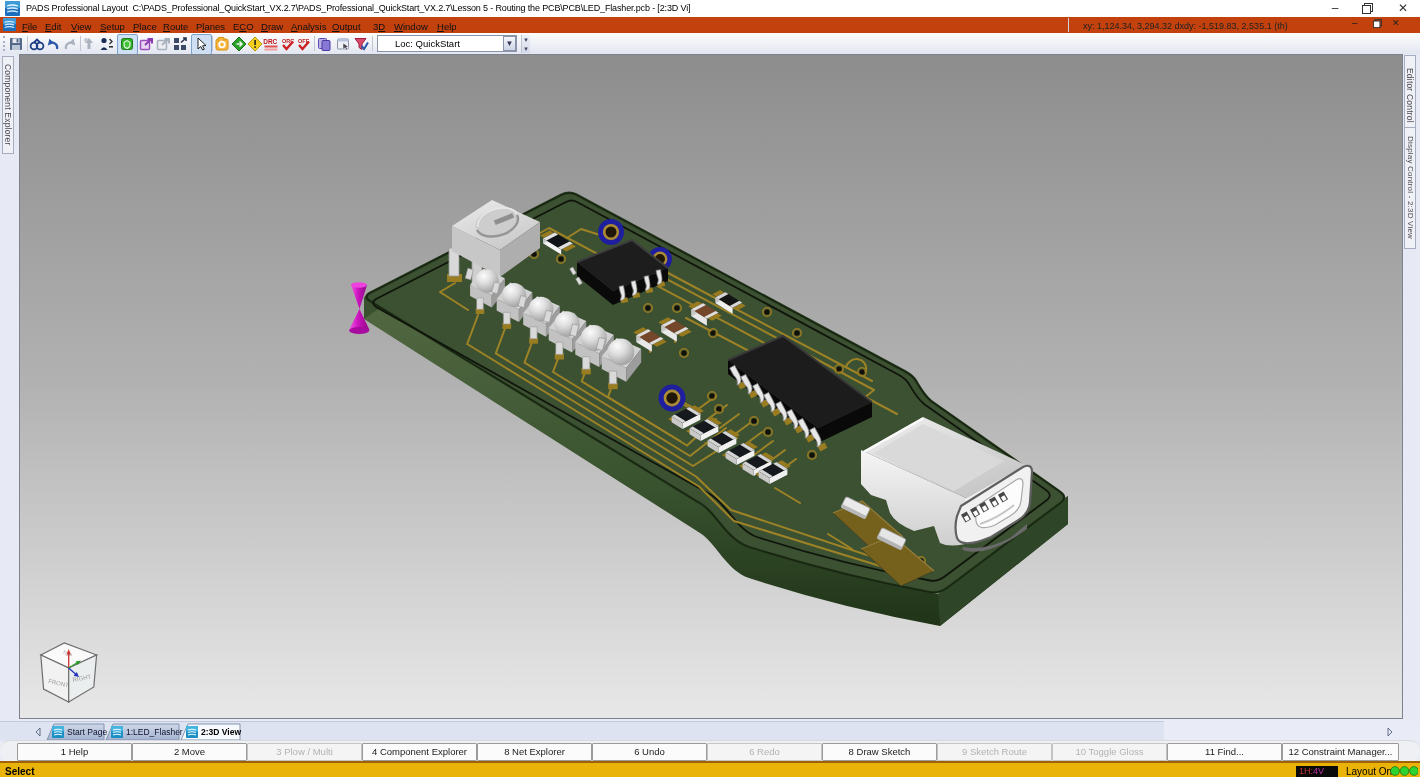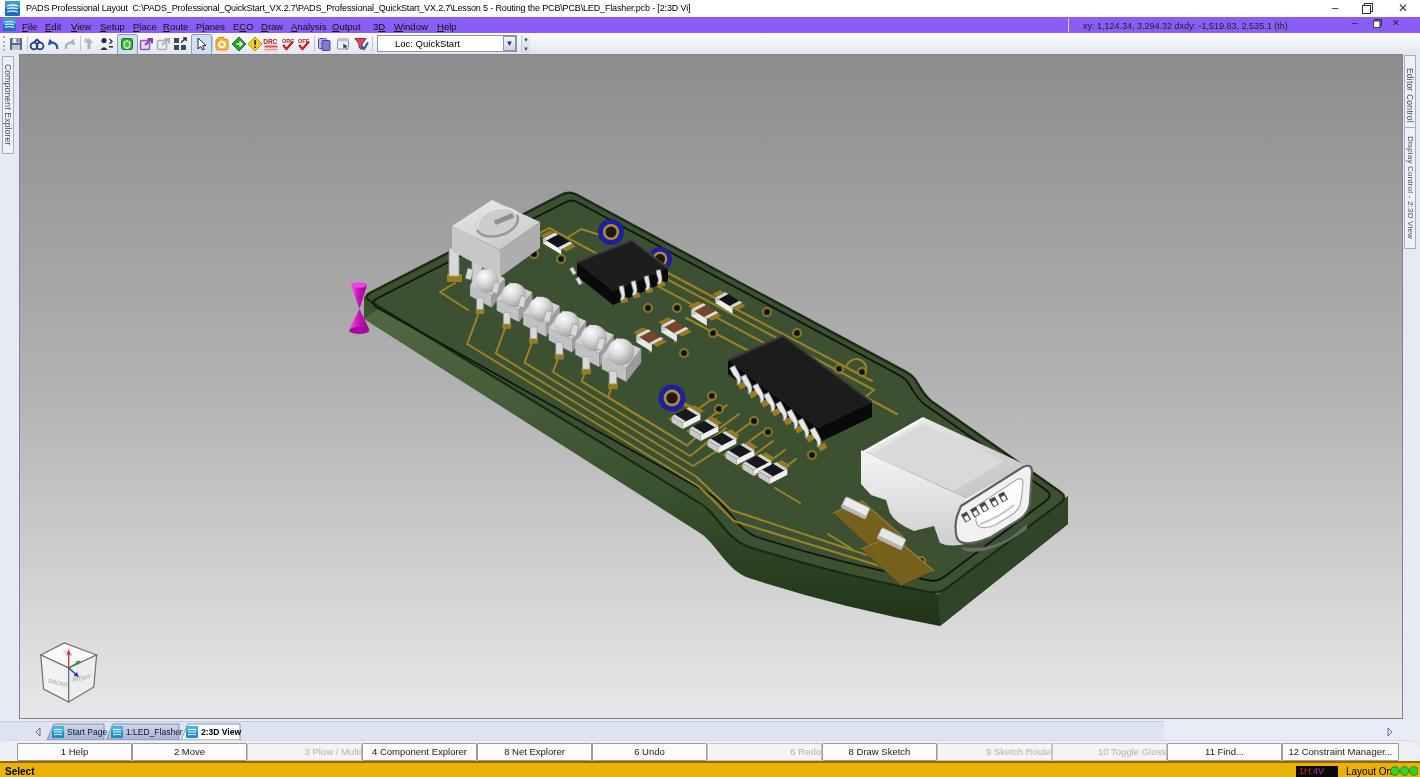--- a/index.html
+++ b/index.html
@@ -3,37 +3,37 @@
 <meta charset="utf-8">
 <style>
   html,body{margin:0;padding:0;width:1420px;height:777px;overflow:hidden;}
   body{font-family:"Liberation Sans", sans-serif;position:relative;background:#e9ecf6;}
   .abs{position:absolute;}
   
   #titlebar{left:0;top:0;width:1420px;height:17px;background:#ffffff;}
   #titletext{left:26px;top:3px;font-size:9px;letter-spacing:-0.15px;color:#000;white-space:nowrap;}
   .winbtn{top:1px;width:14px;height:14px;color:#333;font-size:12px;text-align:center;line-height:14px;}
   
-  #menubar{left:0;top:17px;width:1420px;height:16px;background:#8b5cf6;border-bottom:1px solid #eceef4;}
+  #menubar{left:0;top:17px;width:1420px;height:16px;background:#c2410c;border-bottom:1px solid #eceef4;}
   .menuitem{position:absolute;top:4px;font-size:9.5px;color:#111;}
   #coords{position:absolute;top:4px;left:1083px;font-size:9px;color:#222;}
   
   #toolbar{left:0;top:33px;width:1420px;height:21px;background:linear-gradient(#fdfdfe,#e2e6f0);border-bottom:1px solid #c9cdd9;}
   
   #lstrip{left:0;top:54px;width:19px;height:667px;background:#e7eaf4;}
   #rstrip{left:1403px;top:54px;width:17px;height:667px;background:#e7eaf4;}
   .vtab{position:absolute;background:#f0f1f6;border:1px solid #a7adc0;color:#4a4a55;font-size:8.5px;letter-spacing:0.2px;writing-mode:vertical-rl;text-align:center;padding:4px 0;}
   
   #vpwrap{left:19px;top:54px;width:1384px;height:665px;border:1px solid #7e828c;box-sizing:border-box;overflow:hidden;}
   
   #tabbar{left:0;top:721px;width:1164px;height:19px;background:#dde3f0;border-top:1px solid #c3cadd;}
   
   #fnbar{left:0;top:740px;width:1420px;height:21px;background:#eef0f4;border-top:1px solid #d7d9de;border-radius:10px;}
   .fnbtn{position:absolute;top:2px;height:16px;background:#fbfbfb;border:1px solid #9b9b9b;border-radius:1px;font-size:9.5px;color:#1c1c1c;text-align:center;line-height:16px;}
-  .fndis{color:#b2b2b2;border-color:#c4c4c4;background:#f4f4f4;text-align:right;}
+  .fndis{color:#b2b2b2;border-color:#c4c4c4;background:#f4f4f4;}
   
   #statusbar{left:0;top:761px;width:1420px;height:16px;background:#eab308;border-top:2px solid #a16207;}
 </style>
 </head>
 <body>
 
 <div class="abs" id="titlebar">
   <svg class="abs" style="left:5px;top:1px" width="15" height="15" viewBox="0 0 15 15">
     <rect x="0" y="0" width="15" height="15" rx="1" fill="#1b6fbc"></rect>
     <rect x="0" y="0" width="15" height="7" fill="#3e9bd8"></rect>

